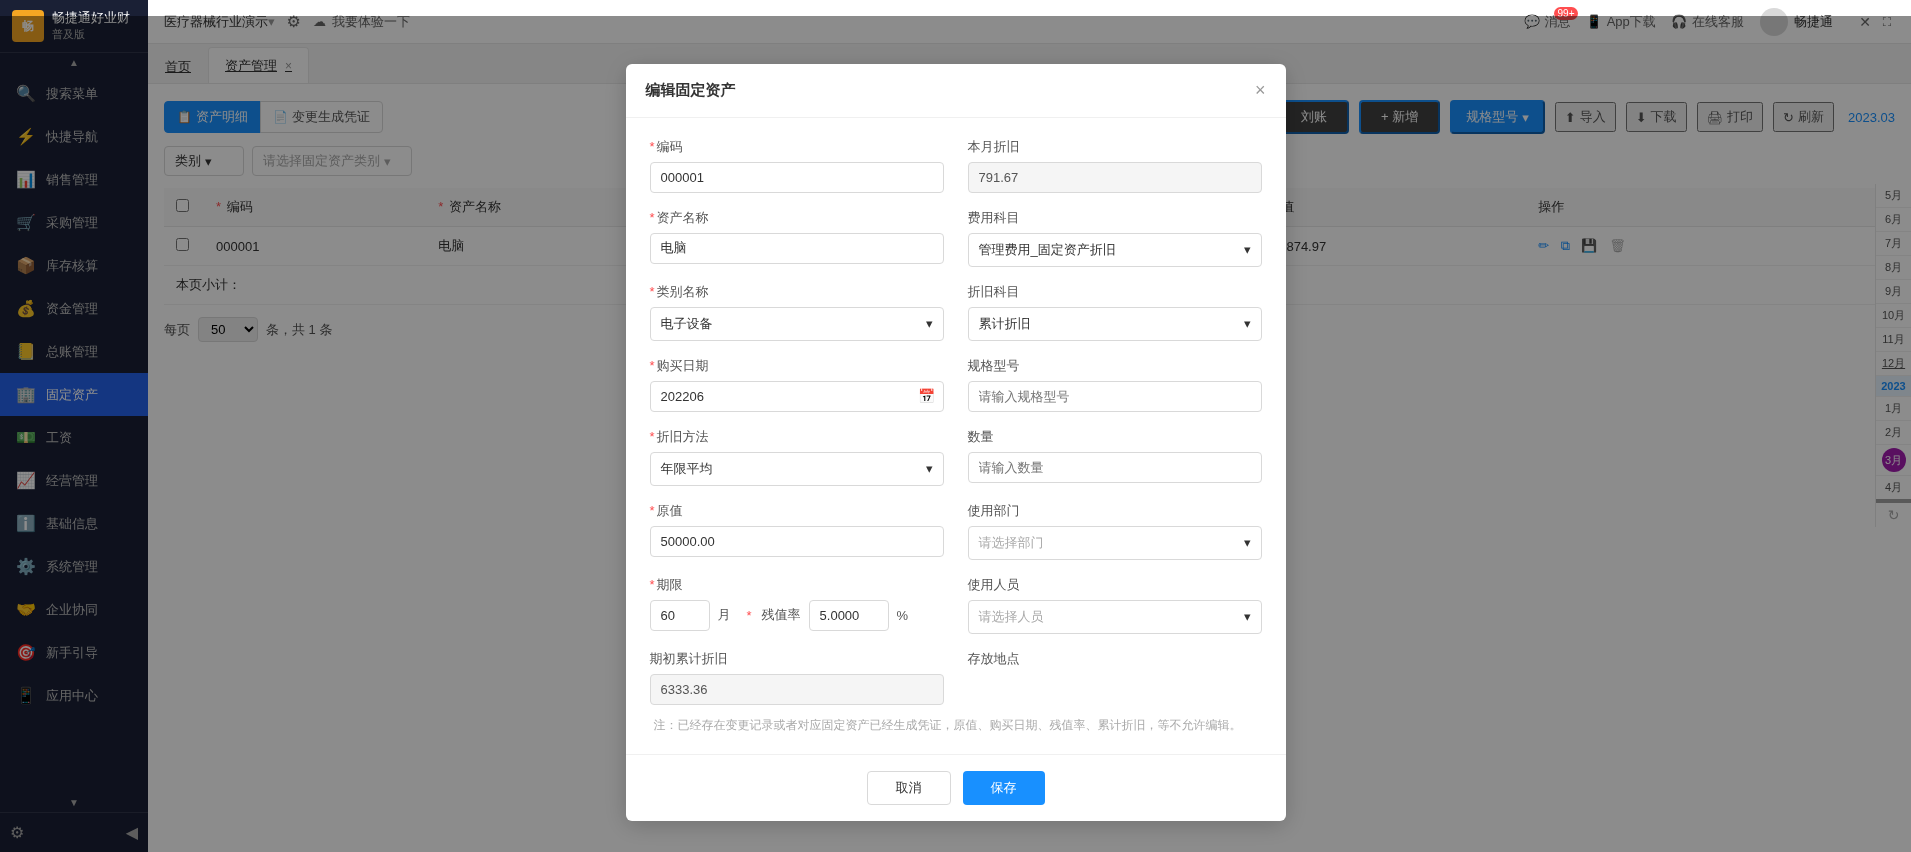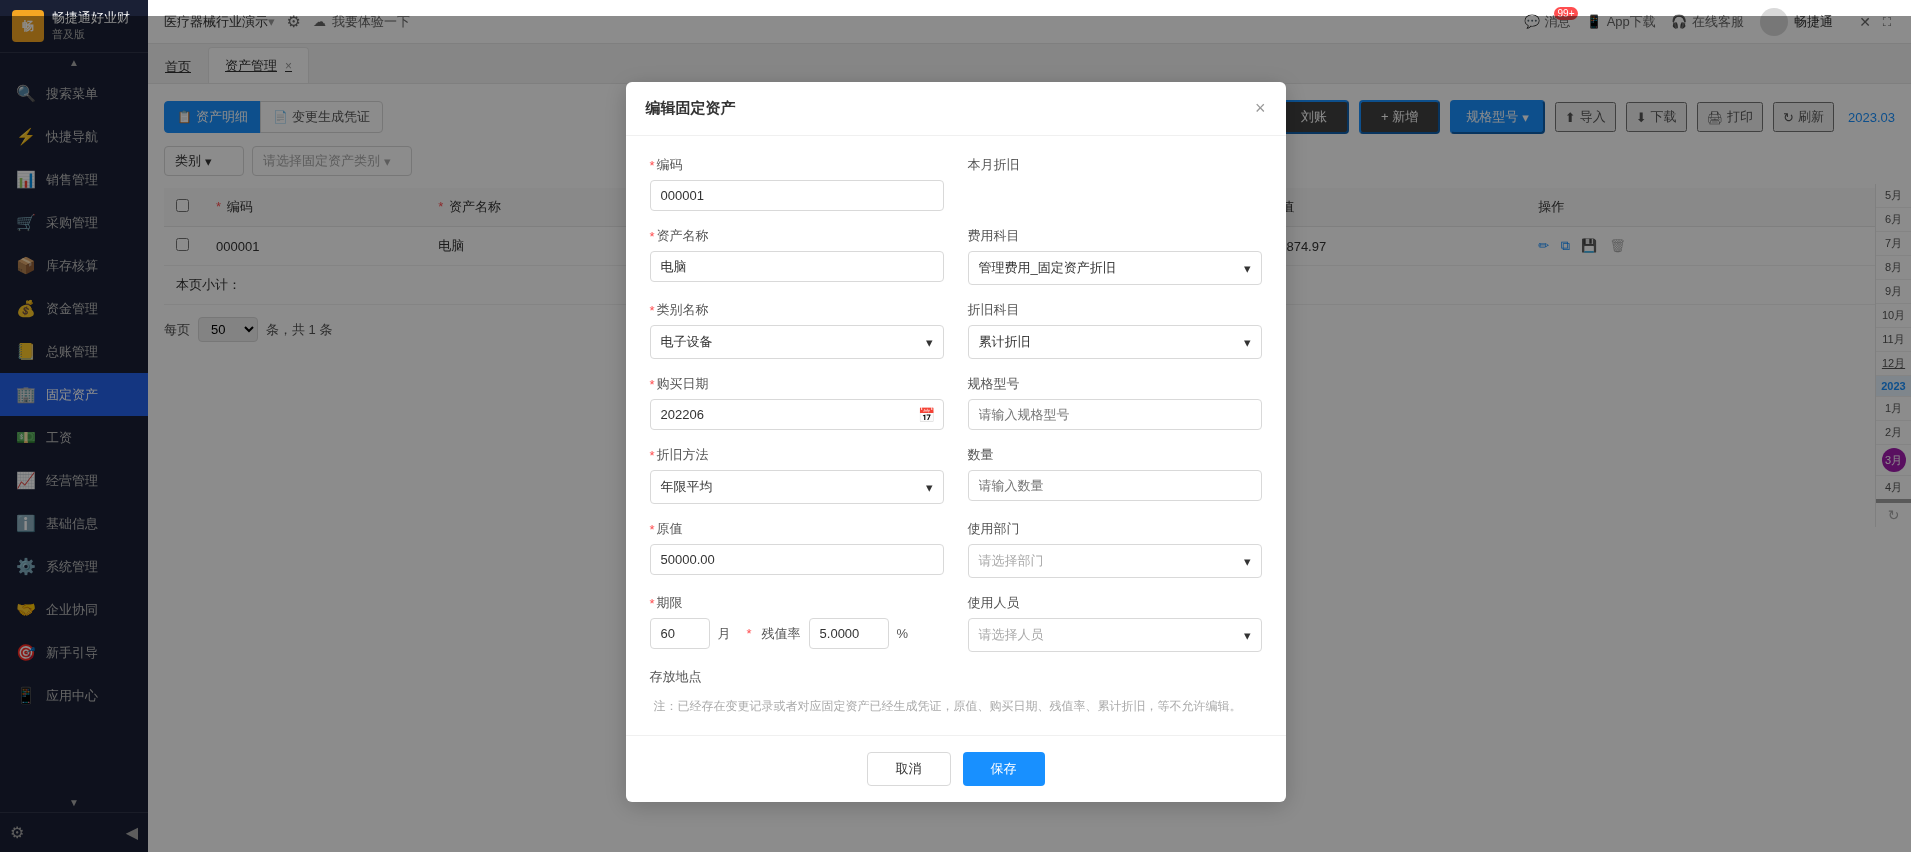--- a/index.html
+++ b/index.html
@@ -398,20 +398,21 @@
             <span class="req">*</span>
             <span>编码</span>
           </div>
           <input type="text" class="form-input" value="000001" style="">
         </div>
 
         <div class="form-item">
           <div class="form-label">
             <span>本月折旧</span>
           </div>
+          <input type="text" class="form-input readonly" readonly="" value="791.67" style="">
         </div>
 
         <div class="form-item">
           <div class="form-label">
             <span class="req">*</span>
             <span>资产名称</span>
           </div>
           <input type="text" class="form-input" value="电脑" style="">
         </div>
 
@@ -518,20 +519,26 @@
         <div class="form-item">
           <div class="form-label">
             <span>使用人员</span>
           </div>
           <div class="form-select">
             <span style="color:#aaa;">请选择人员</span>
             <span>▾</span>
           </div>
         </div>
 
+        <div class="form-item">
+          <div class="form-label">
+            <span>期初累计折旧</span>
+          </div>
+          <input type="text" class="form-input readonly" readonly="" value="6333.36" style="">
+        </div>
 
         <div class="form-item">
           <div class="form-label">
             <span>存放地点</span>
           </div>
         </div>
 
       </div>
 
       <div class="note-text" style="margin-top:12px;color:#aaa;font-size:12px;">注：已经存在变更记录或者对应固定资产已经生成凭证，原值、购买日期、残值率、累计折旧，等不允许编辑。</div>

